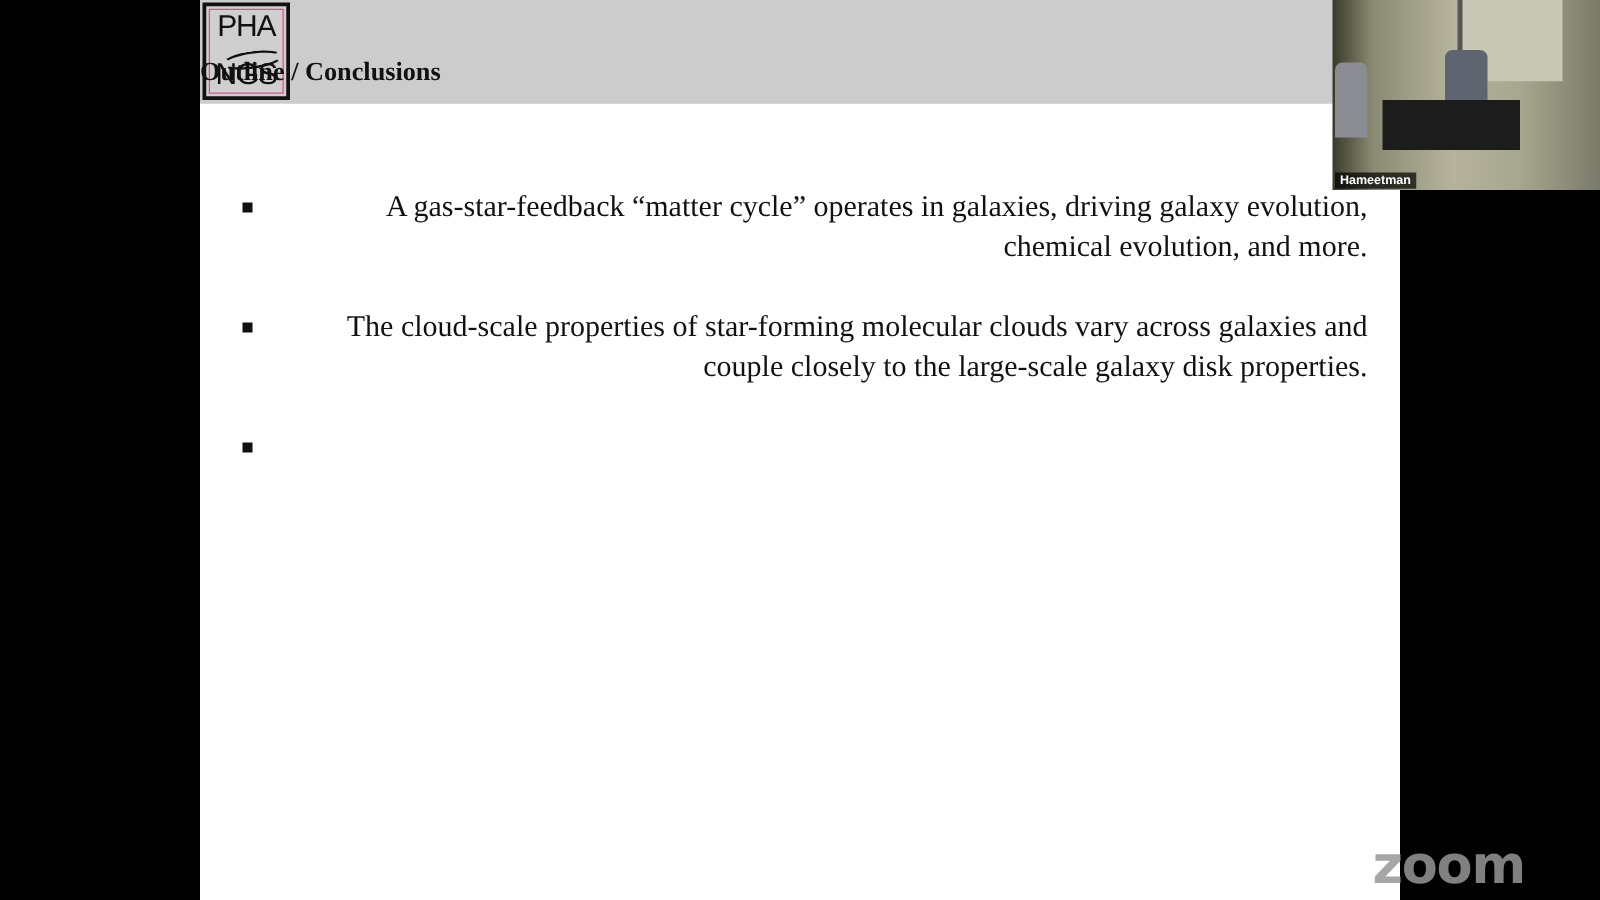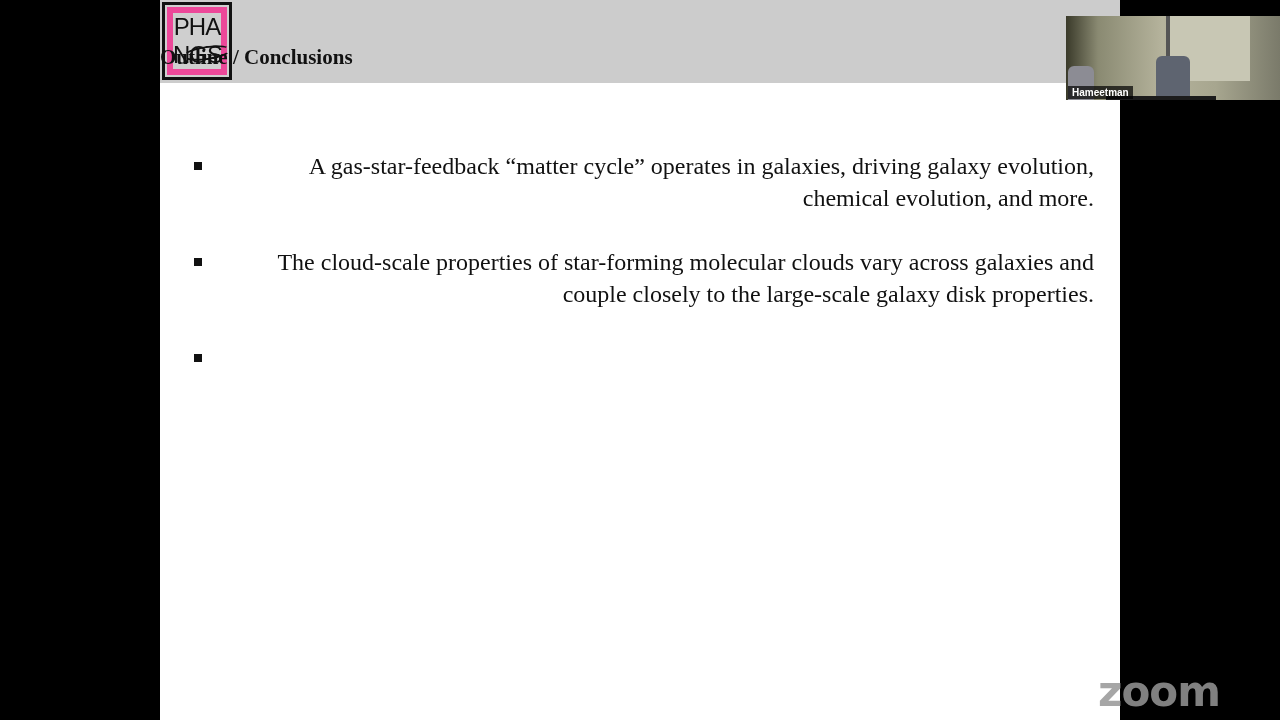--- a/index.html
+++ b/index.html
@@ -1,30 +1,30 @@
 <!DOCTYPE html>
 <html><head>
 <meta charset="utf-8">
 <style>
   html, body { margin:0; padding:0; }
   body { width:1280px; height:720px; background:#000; position:relative; overflow:hidden; font-family:"Liberation Serif", serif; }
   .slide { position:absolute; left:160px; top:0; width:960px; height:720px; background:#fff; }
   .slide-header { position:absolute; left:0; top:0; width:960px; height:83px; background:#cccccc; }
   .logo { position:absolute; left:2px; top:2px; width:70px; height:78px; border:3px solid #111; box-sizing:border-box; background:#cfcfcf; }
-  .logo-inner { position:absolute; left:2px; top:2px; right:2px; bottom:2px; border:6px solid #ec4899; }
+  .logo-inner { position:absolute; left:2px; top:2px; right:2px; bottom:2px; border:1px solid #ec4899; }
   .logo-top, .logo-bot { position:absolute; left:0; width:100%; text-align:center; font-family:"Liberation Sans", sans-serif; font-size:24px; color:#111; letter-spacing:-1px; line-height:24px; }
   .logo-top { top:2px; }
   .logo-bot { bottom:2px; }
   .logo-swirl { position:absolute; left:10px; top:33px; width:44px; height:10px; border:2px solid #111; border-radius:50%; border-left-color:transparent; border-right-color:transparent; transform:rotate(-8deg); }
   .slide-title { position:absolute; left:0; top:45px; width:960px; text-align:left; font-weight:bold; font-size:21px; color:#111; }
   .bullets { position:absolute; left:34px; top:150px; width:900px; }
   .bullet { position:relative; padding-left:36px; font-size:24px; line-height:32px; color:#111; margin-bottom:32px;text-align:right; }
   .bullet.bold { font-weight:bold; font-size:23.5px; }
   .bullet-marker { position:absolute; left:0; top:12px; width:8px; height:8px; background:#111; }
-  .video-tile { position:absolute; left:1066px; top:0; width:214px; height:84px; background:linear-gradient(90deg,#3a3a2a 0%,#8a8a72 15%,#b5b39c 45%,#a7a68f 70%,#7a7a6a 100%); overflow:hidden;margin-top:16px; }
+  .video-tile { position:absolute; left:1066px; top:0; width:214px; height:152px; background:linear-gradient(90deg,#3a3a2a 0%,#8a8a72 15%,#b5b39c 45%,#a7a68f 70%,#7a7a6a 100%); overflow:hidden; }
   .video-wall { position:absolute; left:100px; top:0; width:80px; height:65px; background:#c8c7b4; border-left:4px solid #555; }
   .person { position:absolute; background:#6d6d73; border-radius:6px 6px 0 0; }
   .desk { position:absolute; left:40px; top:80px; width:110px; height:40px; background:#1c1c1c; }
   .video-name { position:absolute; left:2px; bottom:1px; background:rgba(0,0,0,0.7); color:#fff; font-family:"Liberation Sans", sans-serif; font-size:10px; font-weight:bold; padding:1px 4px; }
   .zoom-watermark { position:absolute; left:1098px; top:667px; font-family:"DejaVu Sans", sans-serif; font-size:42px; color:rgba(150,150,150,0.85); letter-spacing:-1px; font-weight:bold; }
 </style>
 </head>
 <body>
 
 <div class="slide">

